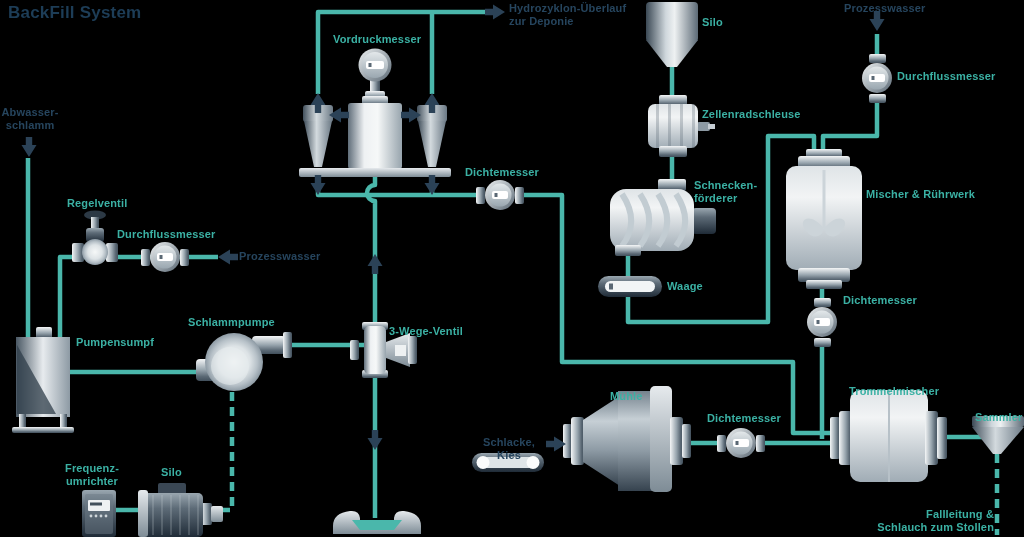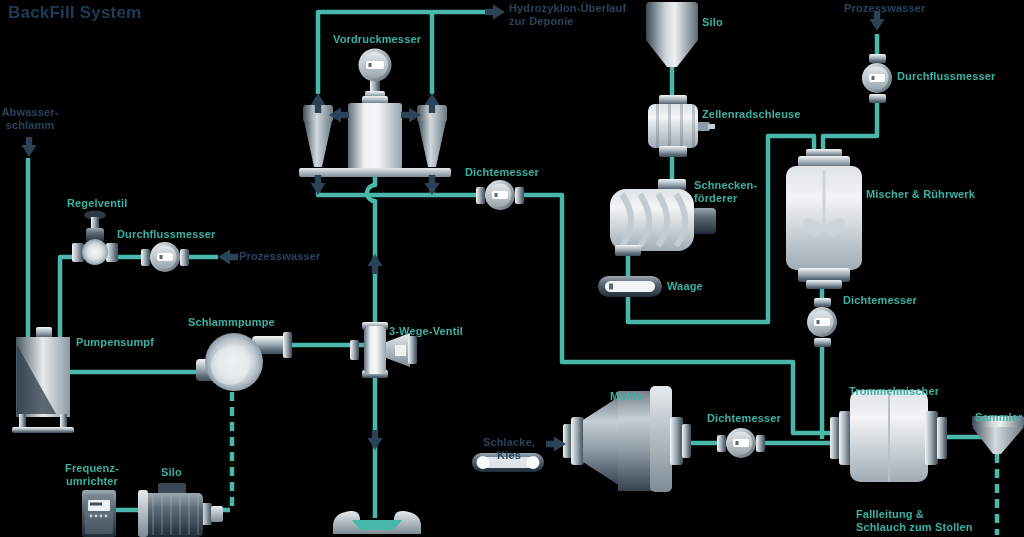--- a/index.html
+++ b/index.html
@@ -3,21 +3,21 @@
 <meta charset="utf-8">
 <style>
   html,body{margin:0;padding:0;background:#000;}
   #stage{position:relative;width:1024px;height:537px;background:#000;overflow:hidden;
          font-family:"Liberation Sans",sans-serif;}
   #stage svg{position:absolute;left:0;top:0;}
   .lbl{position:absolute;font:bold 11px/13px "Liberation Sans",sans-serif;
        color:#3bb1a4;letter-spacing:.15px;white-space:nowrap;}
   .navy{color:#26455e;}
   .center{text-align:center;}
-  .right{}
+  .right{text-align:right;}
   .title{position:absolute;font:bold 17px/20px "Liberation Sans",sans-serif;
          color:#1d3d57;letter-spacing:.2px;text-align:right;}
 </style>
 </head>
 <body>
 
 <div id="stage">
 
 <svg width="1024" height="537" viewBox="0 0 1024 537" xmlns="http://www.w3.org/2000/svg">
   <defs>

